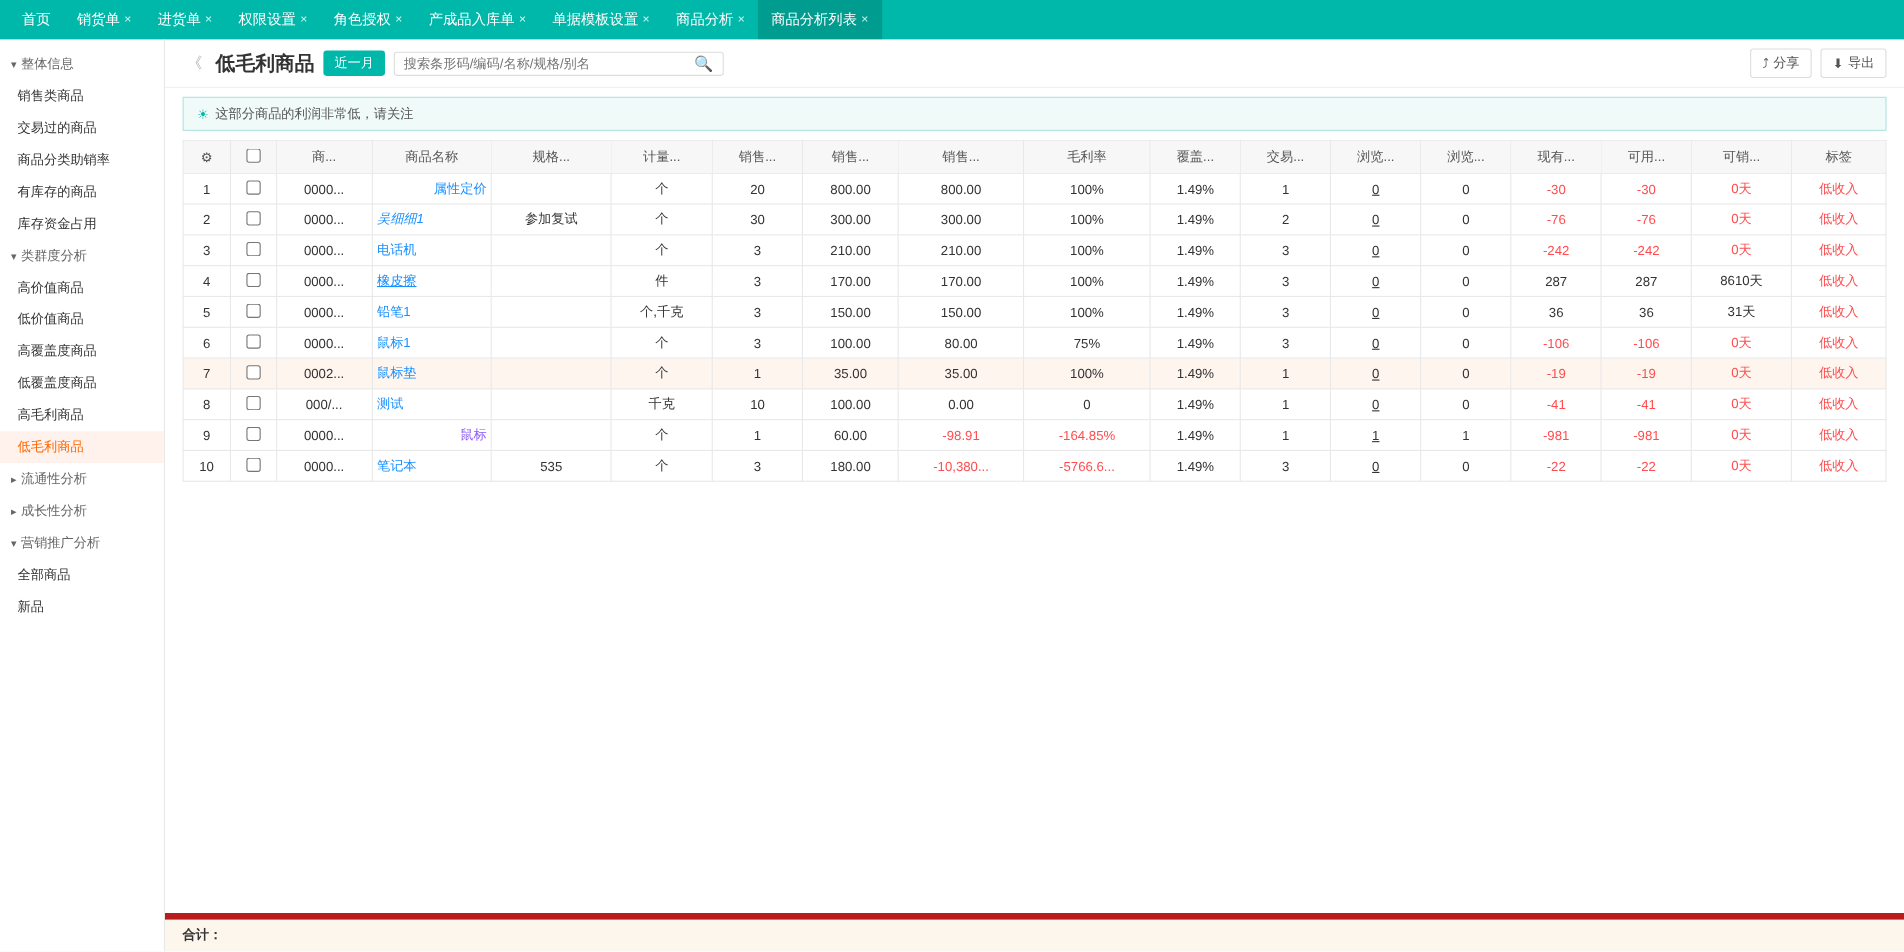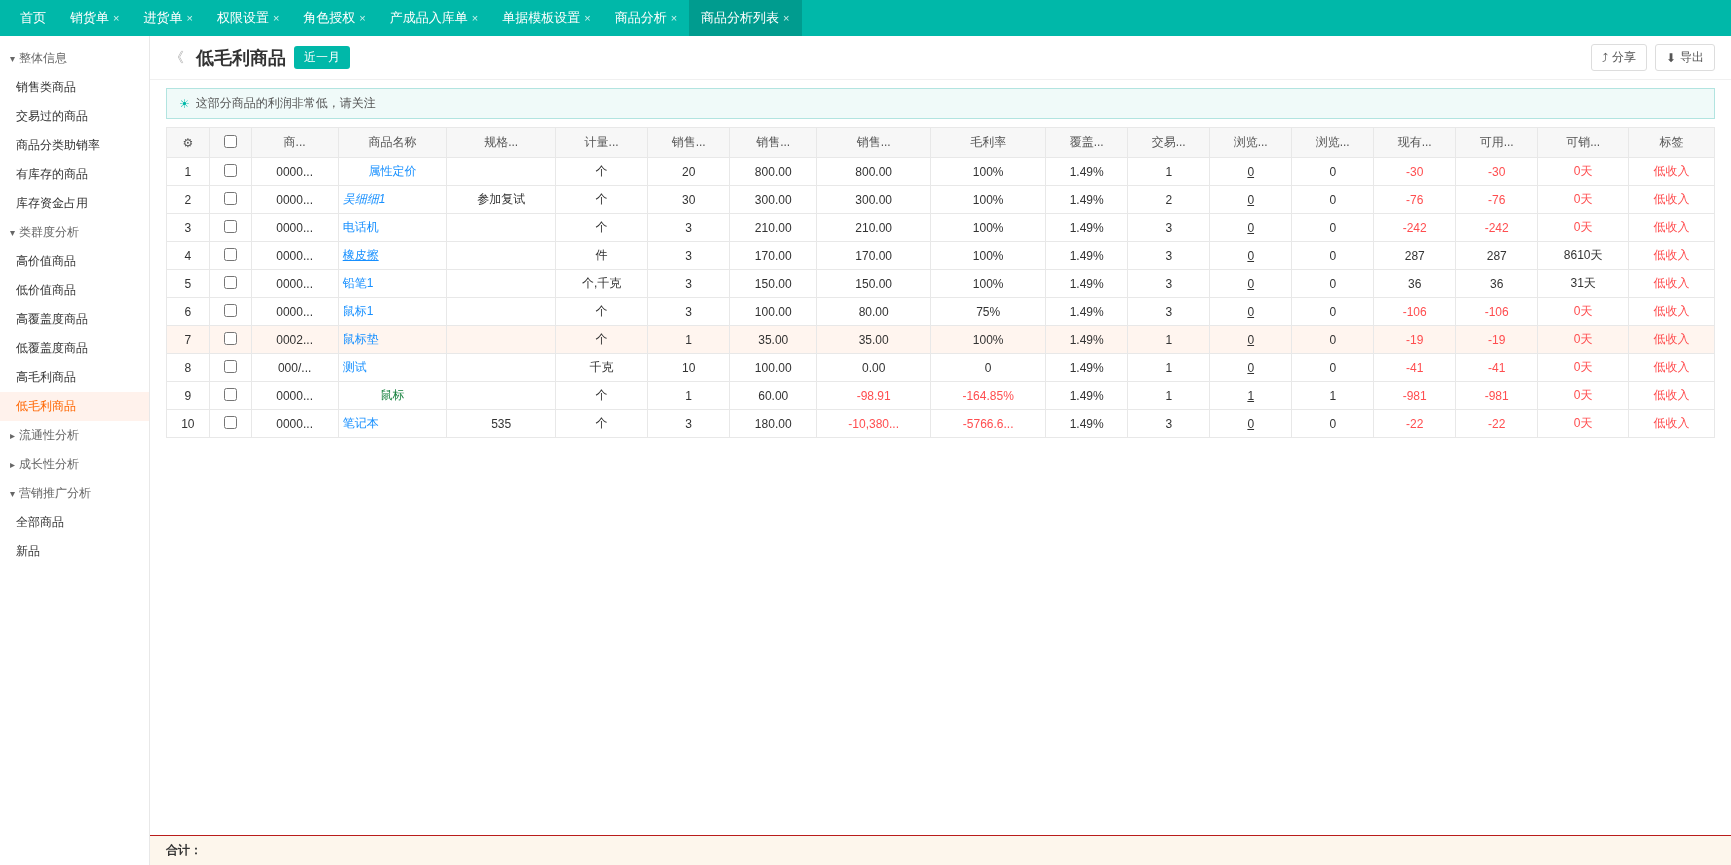--- a/index.html
+++ b/index.html
@@ -181,21 +181,21 @@
       white-space: nowrap;
       color: #333;
     }
 
     
     .table-footer {
       display: flex;
       align-items: center;
       padding: 6px 16px;
       background: #fdf6ec;
-      border-top: 1px solid #b91c1c;
+      border-top: 6px solid #b91c1c;
       font-size: 12px;
       gap: 0;
     }
     .footer-label { font-weight: bold; margin-right: 8px; }
 
     
     .pagination-bar {
       display: flex;
       align-items: center;
       justify-content: flex-end;
@@ -345,20 +345,24 @@
       <span>新品</span>
     </div>
   </aside>
 
   <div class="content">
 
     <div class="content-header">
       <button class="collapse-btn">《</button>
       <span class="page-title">低毛利商品</span>
       <button class="btn-recent">近一月</button>
+      <div class="search-box">
+        <input type="text" placeholder="搜索条形码/编码/名称/规格/别名" style="">
+        <span class="search-icon">🔍</span>
+      </div>
       <div class="header-right">
         <button class="btn-share">
           <span>⤴</span>
           <span>分享</span>
         </button>
         <button class="btn-export">
           <span>⬇</span>
           <span>导出</span>
         </button>
       </div>
@@ -391,21 +395,21 @@
             <th>可用...</th>
             <th>可销...</th>
             <th>标签</th>
           </tr>
         </thead>
         <tbody id="table-body">
         <tr>
       <td>1</td>
       <td><input type="checkbox" style=""></td>
       <td>0000...</td>
-      <td style="color:#1890ff;cursor:pointer;text-align:center;">属性定价</td>
+      <td style="color:#1890ff;cursor:pointer;text-align:right;">属性定价</td>
       <td></td>
       <td>个</td>
       <td>20</td>
       <td>800.00</td>
       <td style="">800.00</td>
       <td style="">100%</td>
       <td>1.49%</td>
       <td>1</td>
       <td style="text-decoration:underline;cursor:pointer;">0</td>
       <td>0</td>
@@ -551,21 +555,21 @@
       <td>0</td>
       <td style="color:#ff4d4f">-41</td>
       <td style="color:#ff4d4f">-41</td>
       <td style="color:#ff4d4f">0天</td>
       <td style="color:#ff4d4f;">低收入</td>
     </tr>
             <tr>
       <td>9</td>
       <td><input type="checkbox" style=""></td>
       <td>0000...</td>
-      <td style="color:#15803d;cursor:pointer;text-align:center;">鼠标</td>
+      <td style="color:#8b5cf6;cursor:pointer;text-align:right;">鼠标</td>
       <td></td>
       <td>个</td>
       <td>1</td>
       <td>60.00</td>
       <td style="color:#ff4d4f">-98.91</td>
       <td style="color:#ff4d4f">-164.85%</td>
       <td>1.49%</td>
       <td>1</td>
       <td style="text-decoration:underline;cursor:pointer;">1</td>
       <td>1</td>

